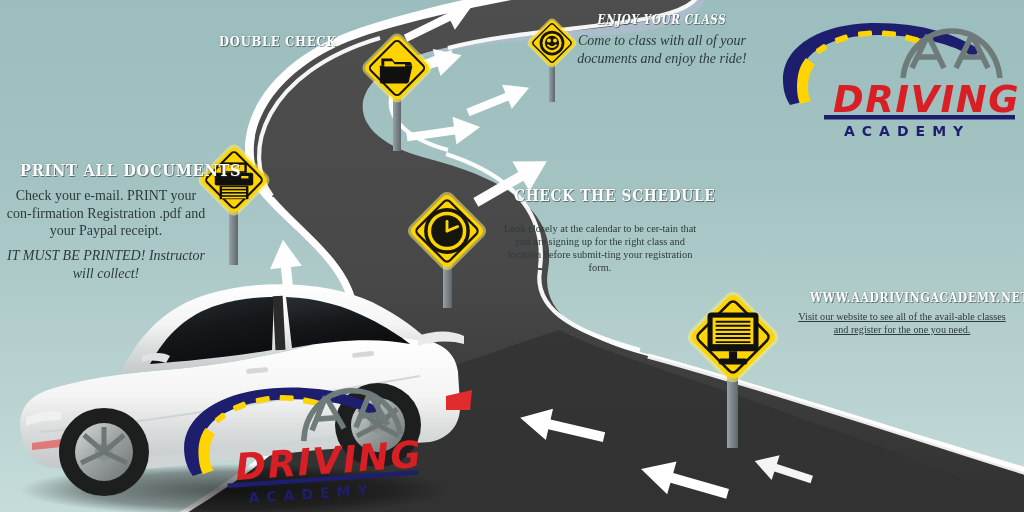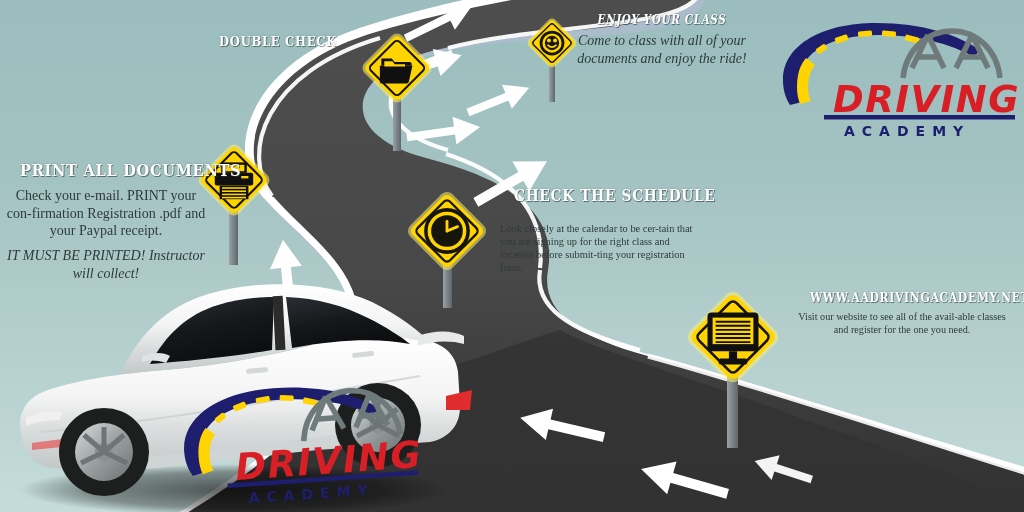--- a/index.html
+++ b/index.html
@@ -35,27 +35,27 @@
   #blk-print .bd{font-size:14px;margin-top:7px;}
 
   #blk-double{left:172px;top:33px;width:172px;text-align:center;margin-left:20px;}
   #blk-double .hd{font-size:13.5px;transform-origin:center;}
   #blk-double .bd{font-size:9.6px;margin-top:6px;}
 
   #blk-enjoy{left:572px;top:13px;width:180px;text-align:center;font-style:italic;}
   #blk-enjoy .hd{font-size:12px;transform-origin:center;}
   #blk-enjoy .bd{font-size:14px;margin-top:5px;}
 
-  #blk-sched{left:500px;top:186px;width:200px;}
+  #blk-sched{left:500px;top:186px;width:200px;text-align:center;}
   #blk-sched .hd{font-size:16px;transform-origin:center;}
   #blk-sched .bd{font-size:10.4px;margin-top:17px;}
 
   #blk-web{left:795px;top:290px;width:214px;text-align:center;}
   #blk-web .hd{font-size:12.6px;transform-origin:center;}
-  #blk-web .bd{font-size:10.2px;margin-top:6px;}
+  #blk-web .bd{font-size:10.2px;margin-top:6px;text-decoration:underline;}
 
   .lbl-hidden{position:absolute;width:1px;height:1px;overflow:hidden;
               clip:rect(0 0 0 0);white-space:nowrap;}
 </style>
 </head>
 <body>
 
 <div id="stage">
   <div id="bg"></div>
 

